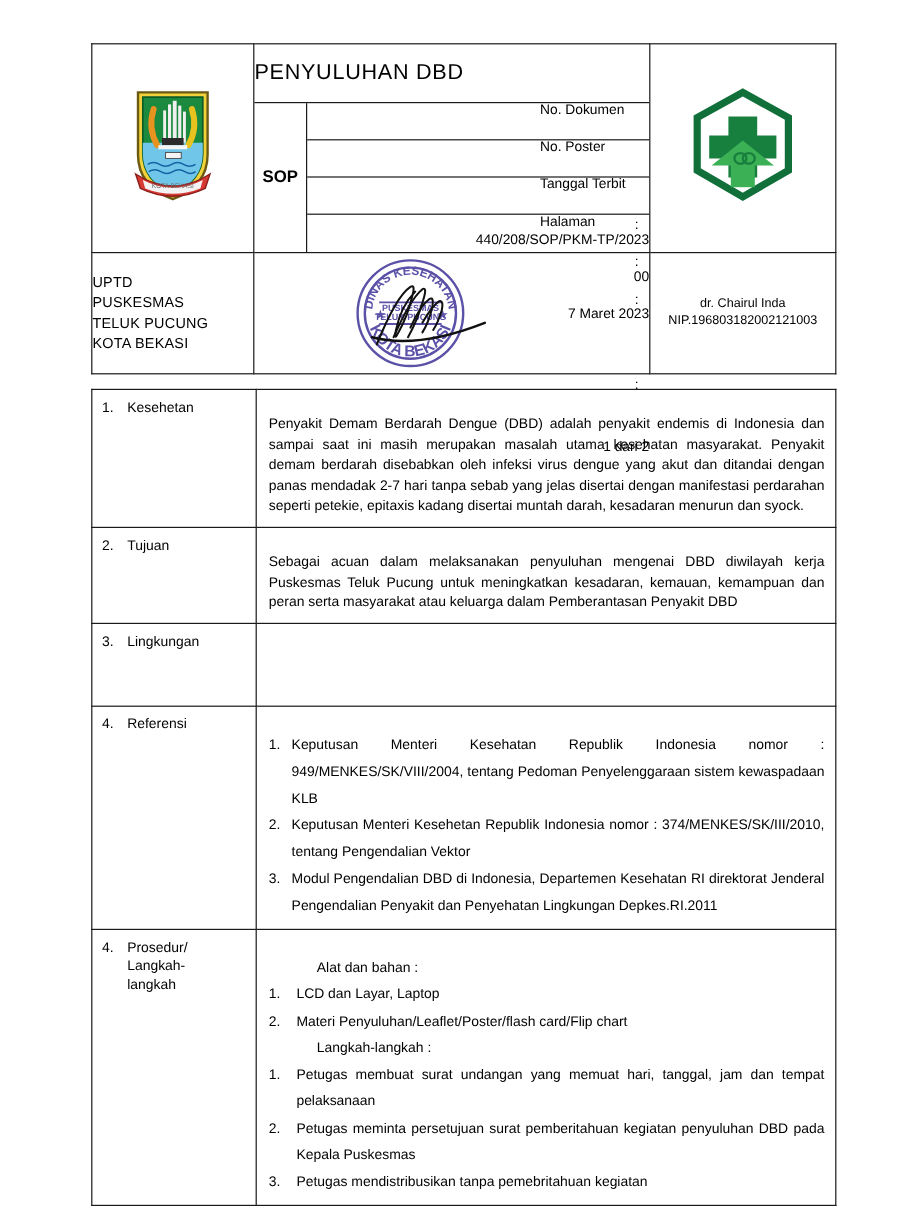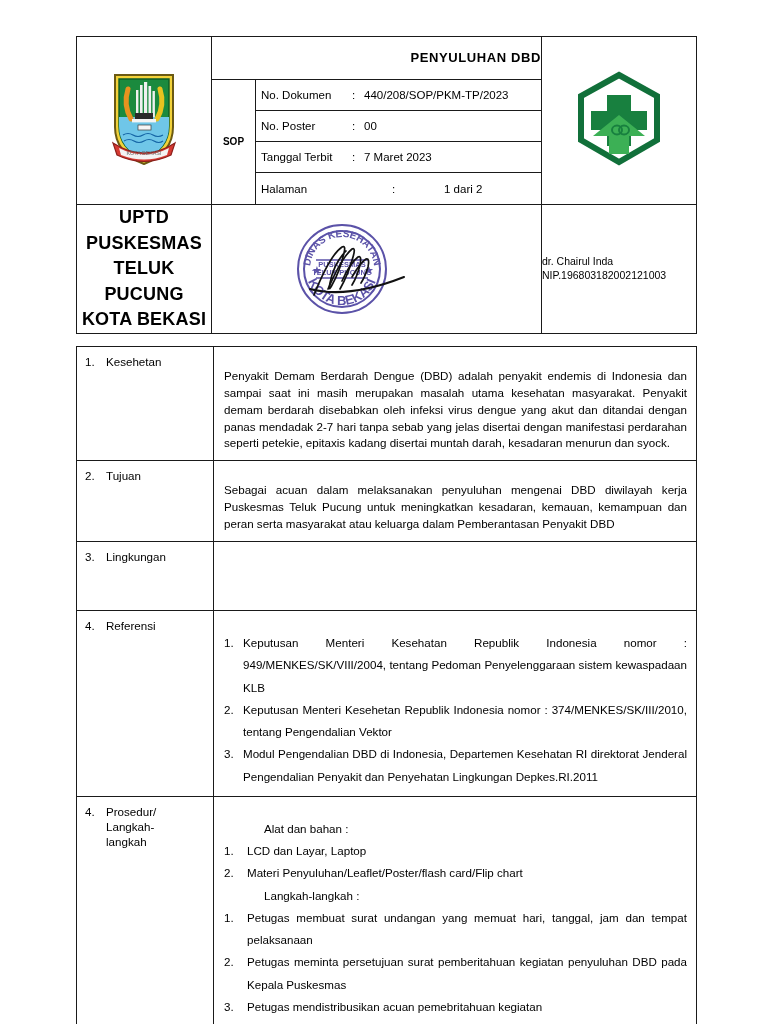--- a/index.html
+++ b/index.html
@@ -29,69 +29,70 @@
     vertical-align: middle;
     padding: 0;
   }
   .cell-logo-left   { width: 135px; height: 133px; text-align: center; }
   .cell-mid         { width: 330px; }
   .cell-logo-right  { width: 155px; text-align: center; }
 
   
   .mid-wrap { width: 100%; }
   .doc-title {
-    text-align: right;
-    font-weight: bold;
-    font-size: 13px;
+    text-align: left;
+    font-weight: normal;
+    font-size: 18px;
     letter-spacing: .6px;
     padding: 13px 0 14px 0;
   }
   .sop-grid {
     display: flex;
     width: 100%;
     border-top: 1.3px solid #1a1a1a;
   }
   .sop-label {
     width: 44px;
     flex: 0 0 44px;
     display: flex;
     align-items: center;
     justify-content: center;
     font-weight: bold;
-    font-size: 10px;
+    font-size: 14px;
     line-height: 1.08;
     border-right: 1.3px solid #1a1a1a;
     text-align: center;
     word-break: break-all;
     padding: 0 6px;
   }
   .sop-rows { flex: 1 1 auto; }
   .sop-row {
     display: flex;
     height: 31px;
-    align-items: center;
+    align-items: flex-end;
     border-bottom: 1.1px solid #1a1a1a;
     font-size: 11.5px;
+    flex-direction: column;
   }
   .sop-row:last-child { border-bottom: none; gap: 40px; }
   .sop-k { width: 96px; flex: 0 0 96px; padding-left: 5px; }
   .sop-c { width: 12px; flex: 0 0 12px; }
   .sop-v { flex: 1 1 auto; }
 
   
   .cell-unit {
     height: 100px;
-    text-align: center;
-    font-weight: bold;
-    font-size: 18px;
+    font-weight: normal;
+    font-size: 12px;
     line-height: 1.42;
     letter-spacing: .2px;
   }
   .cell-stamp { position: relative; height: 100px; }
   .cell-sign {
+    text-align: center;
     font-size: 10.5px;
     line-height: 1.32;
     padding-top: 8px;
     vertical-align: middle;
   }
 
   
   .stamp-area { position: relative; width: 100%; height: 100px; }
   .stamp { position: absolute; left: 78px; top: 1px; }
   .sig   { position: absolute; left: 96px; top: 18px; }
@@ -382,21 +383,21 @@
             <li>
               <span class="n">1.</span>
               <span class="t">Petugas membuat surat undangan yang memuat hari, tanggal, jam dan tempat pelaksanaan</span>
             </li>
             <li>
               <span class="n">2.</span>
               <span class="t">Petugas meminta persetujuan surat pemberitahuan kegiatan penyuluhan DBD pada Kepala Puskesmas</span>
             </li>
             <li>
               <span class="n">3.</span>
-              <span class="t">Petugas mendistribusikan acuan pemebritahuan kegiatan</span>
+              <span class="t">Petugas mendistribusikan tanpa pemebritahuan kegiatan</span>
             </li>
           </ol>
         </div>
       </td>
     </tr>
   </tbody>
     </table>
 </div>
 
 </body></html>

